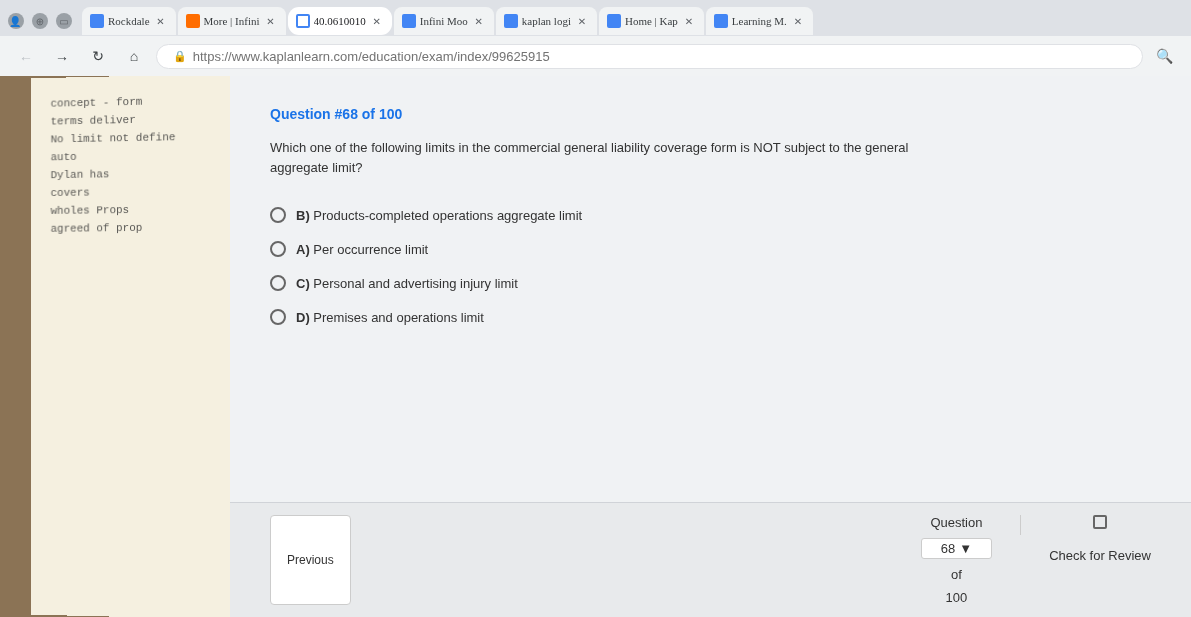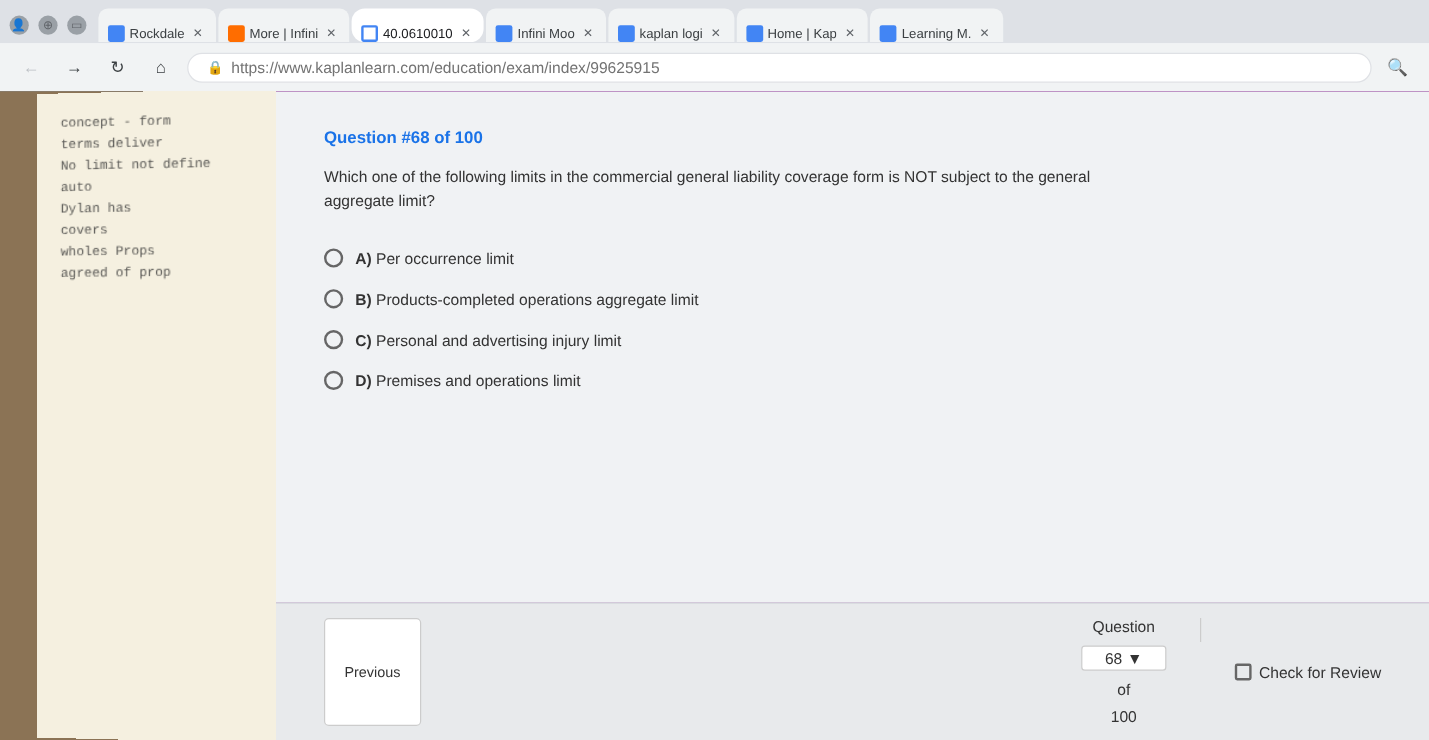--- a/index.html
+++ b/index.html
@@ -41,34 +41,35 @@
       background: #9aa0a6;
       display: flex;
       align-items: center;
       justify-content: center;
       font-size: 10px;
       color: #5f6368;
     }
 
     .tab {
       display: flex;
-      align-items: flex-end;
+      align-items: center;
       background: #f1f3f4;
       border-radius: 8px 8px 0 0;
       padding: 0 8px;
       height: 28px;
       font-size: 11px;
       color: #3c4043;
       gap: 4px;
       min-width: 80px;
       max-width: 140px;
       white-space: nowrap;
       overflow: hidden;
       cursor: pointer;
       flex-shrink: 0;
+      font-family: Liberation Serif, serif;
     }
 
     .tab.active {
       background: #ffffff;
       color: #202124;
       border-radius: 11px;
     }
 
     .tab-favicon {
       width: 14px;
@@ -185,21 +186,21 @@
       font-size: 11px;
       color: #333;
       margin-bottom: 6px;
       font-family: 'Courier New', monospace;
       opacity: 0.8;
     }
 
     
     .main-content {
       flex: 1;
-      background: #a21caf;
+      background: #c4b5fd;
       display: flex;
       flex-direction: column;
       overflow: hidden;
     }
 
     .quiz-container {
       flex: 1;
       background: #f0f2f4;
       margin: 0;
       padding: 30px 40px 0 40px;
@@ -291,23 +292,24 @@
     .divider {
       width: 1px;
       height: 20px;
       background: #ccc;
       margin: 0 8px;
     }
 
     .check-review {
       display: flex;
       align-items: center;
-      gap: 6px;
-      font-size: 13px;
-      color: #333;
+      gap: 19px;
+      font-size: 13px;
+      color: #333;
+      flex-direction: column;
     }
 
     .checkbox-square {
       width: 14px;
       height: 14px;
       border: 2px solid #666;
       border-radius: 2px;
     }
   </style>
 </head>
@@ -394,28 +396,28 @@
   </div>
 
   <div class="main-content">
     <div class="quiz-container">
       <div class="question-header">Question #68 of 100</div>
       <div class="question-text">Which one of the following limits in the commercial general liability coverage form is NOT subject to the general aggregate limit?</div>
 
       <div class="answer-option">
         <div class="radio-circle"></div>
         <span class="option-label">
-          <strong>A)</strong>&nbsp;<span>Per occurrence limit</span>
+          <strong>B)</strong>&nbsp;<span>Products-completed operations aggregate limit</span>
         </span>
       </div>
 
       <div class="answer-option">
         <div class="radio-circle"></div>
         <span class="option-label">
-          <strong>B)</strong>&nbsp;<span>Products-completed operations aggregate limit</span>
+          <strong>A)</strong>&nbsp;<span>Per occurrence limit</span>
         </span>
       </div>
 
       <div class="answer-option">
         <div class="radio-circle"></div>
         <span class="option-label">
           <strong>C)</strong>&nbsp;<span>Personal and advertising injury limit</span>
         </span>
       </div>
 

